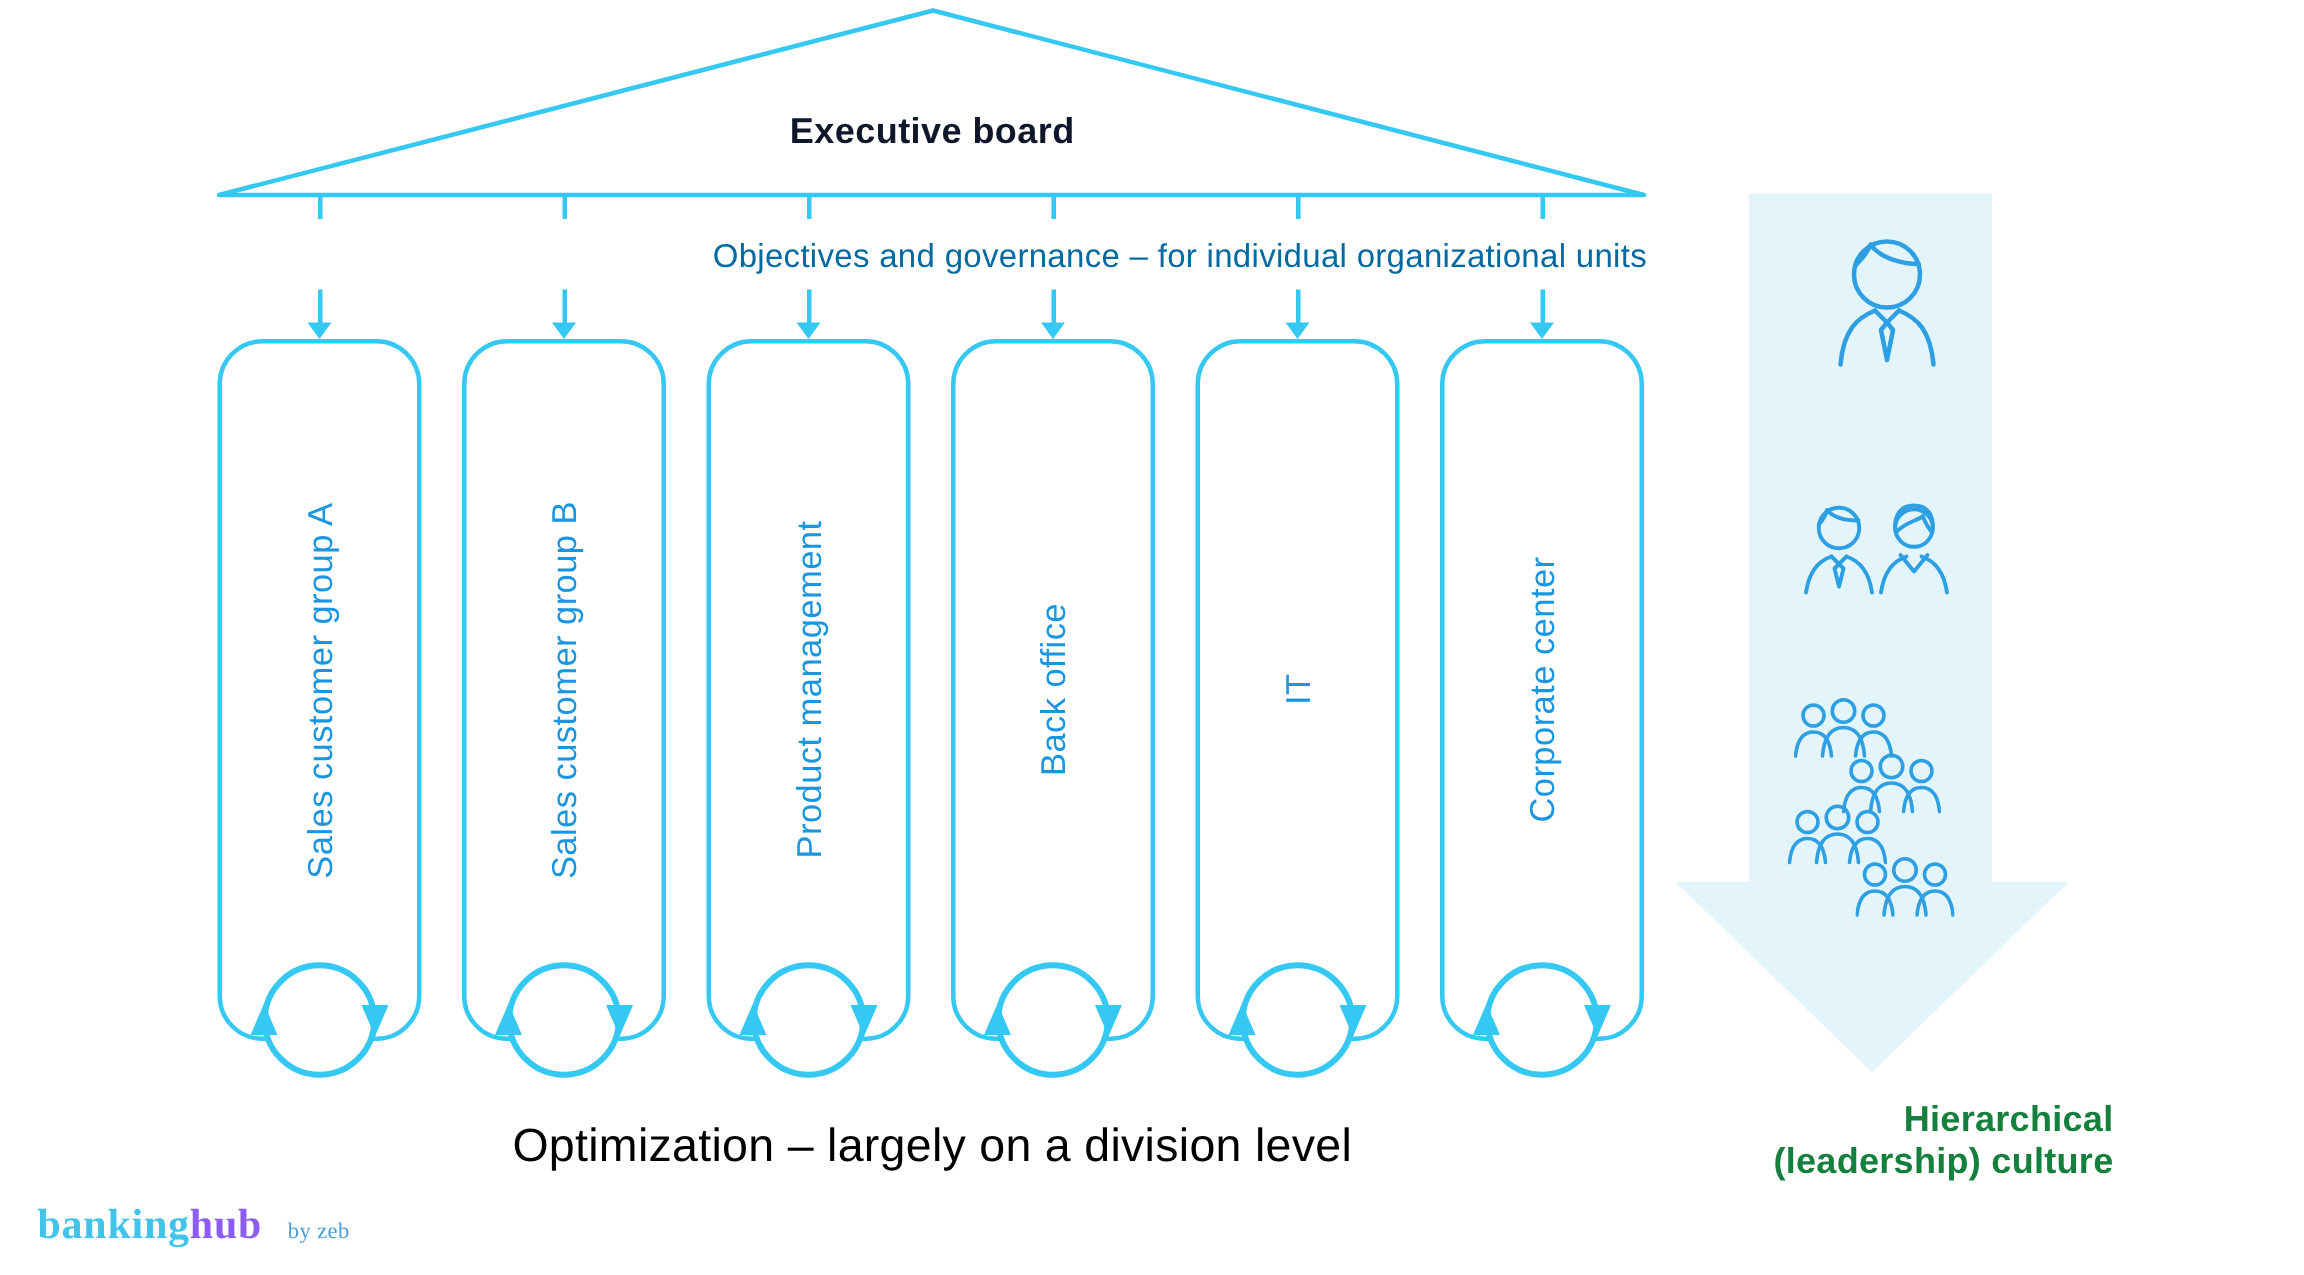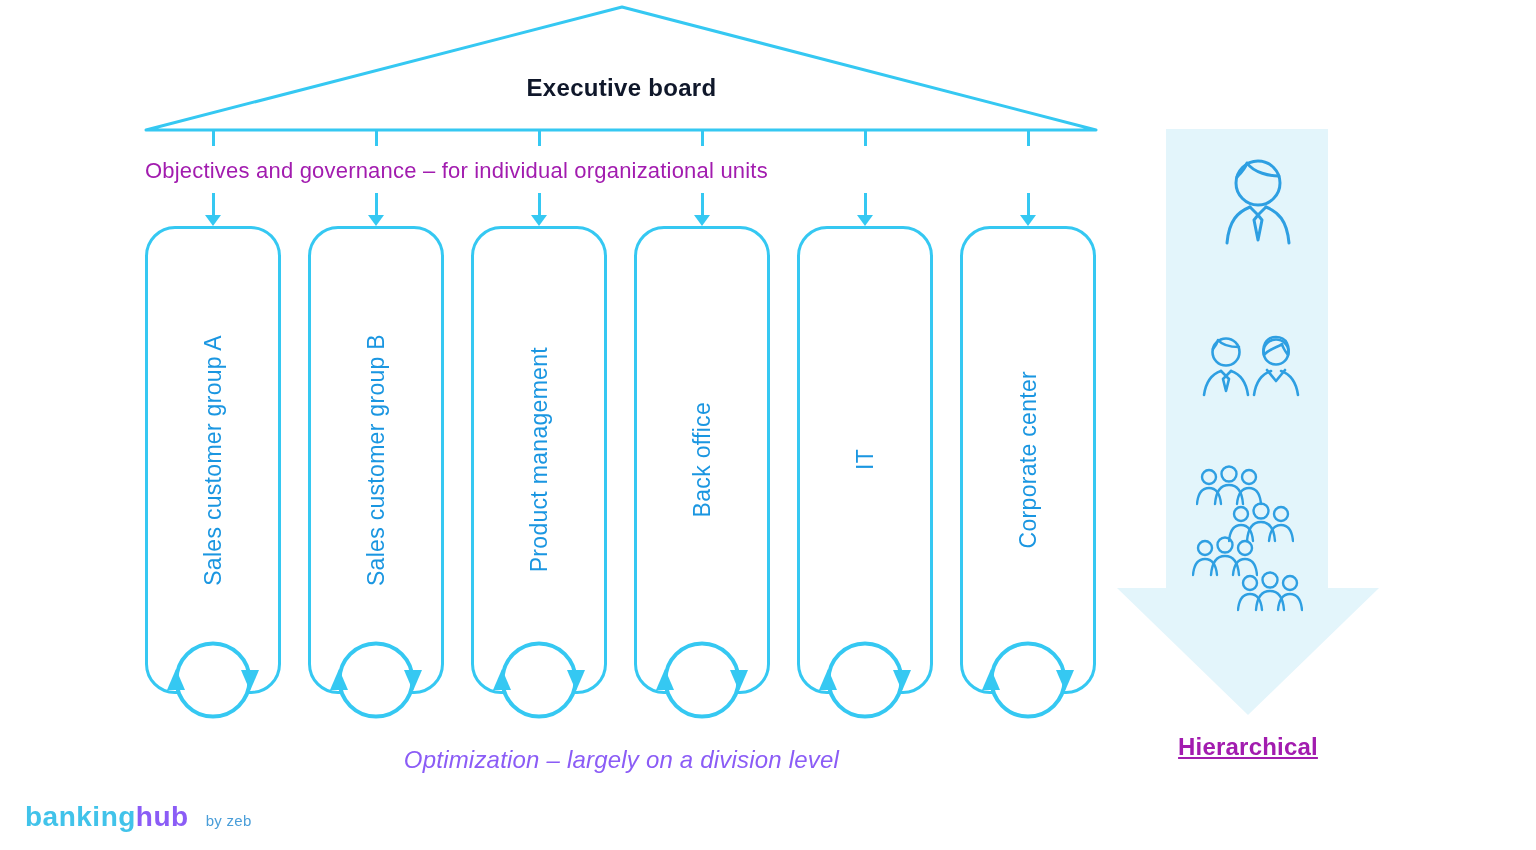--- a/index.html
+++ b/index.html
@@ -14,21 +14,21 @@
   .roof-label {
     position:absolute; left:145px; top:74px; width:953px;
     text-align:center; font-size:24px; font-weight:bold; color:#0f172a;
     letter-spacing:.3px;
   }
   
   .tick { position:absolute; top:130px; width:3px; height:16px; background:#35c8f2; }
   
   .gov-line {
     position:absolute; left:145px; top:158px; width:953px;
-    text-align:left; font-size:22px; color:#a21caf; letter-spacing:.2px;
+    text-align:right; font-size:22px; color:#0369a1; letter-spacing:.2px;
   }
   
   .arrow-shaft { position:absolute; top:193px; width:3px; height:23px; background:#35c8f2; }
   .arrow-head {
     position:absolute; top:215px; width:0; height:0;
     border-left:8px solid transparent; border-right:8px solid transparent;
     border-top:11px solid #35c8f2;
   }
   
   .pillar {
@@ -46,30 +46,30 @@
   
   .band { position:absolute; left:1166px; top:129px; width:162px; height:459px; background:#e3f5fb; }
   .band-head {
     position:absolute; left:1117px; top:588px; width:0; height:0;
     border-left:131px solid transparent; border-right:131px solid transparent;
     border-top:127px solid #e3f5fb;
   }
   .band-icon { position:absolute; }
   .side-caption {
     position:absolute; left:1087px; top:733px; width:322px;
-    text-align:center; font-size:24px; font-weight:bold; color:#a21caf;
-    line-height:28px; letter-spacing:.2px;text-decoration:underline;
+    text-align:right; font-size:24px; font-weight:bold; color:#15803d;
+    line-height:28px; letter-spacing:.2px;
   }
   
   .opt-line {
     position:absolute; left:145px; top:746px; width:953px;
-    text-align:center; font-size:24px; color:#8b5cf6; letter-spacing:.2px;font-style:italic;
-  }
-  
-  .logo { position:absolute; left:25px; top:801px; display:flex; align-items:baseline; }
+    text-align:center; font-size:31px; color:#000000; letter-spacing:.2px;
+  }
+  
+  .logo { position:absolute; left:25px; top:801px; display:flex; align-items:baseline;font-family:Liberation Serif, serif; }
   .logo-banking { font-size:28px; font-weight:bold; color:#41c3ea; letter-spacing:.5px; }
   .logo-hub     { font-size:28px; font-weight:bold; color:#8b5cf6; letter-spacing:.5px; }
   .logo-byline  { font-size:15px; color:#4a9ed9; margin-left:17px; letter-spacing:.3px; }
 </style>
 </head>
 <body>
 
 <div class="canvas">
 
   <svg class="roof-svg" width="963" height="130" viewBox="0 0 963 130">
@@ -207,20 +207,21 @@
     <circle cx="13" cy="13" r="7"></circle>
       <circle cx="33" cy="10" r="7.5"></circle>
       <circle cx="53" cy="13" r="7"></circle>
     <path d="M1 40 C2 29 6 24 13 24 C20 24 24 29 25 40"></path>
     <path d="M41 40 C42 29 46 24 53 24 C60 24 64 29 65 40"></path>
     <path d="M19 40 C20 27 25 21 33 21 C41 21 46 27 47 40"></path>
   </svg>
 
   <div class="side-caption">
     <div>Hierarchical</div>
+    <div>(leadership) culture</div>
   </div>
 
   <div class="logo">
     <span class="logo-banking">banking</span>
     <span class="logo-hub">hub</span>
     <span class="logo-byline">by zeb</span>
   </div>
 
 </div>
 

